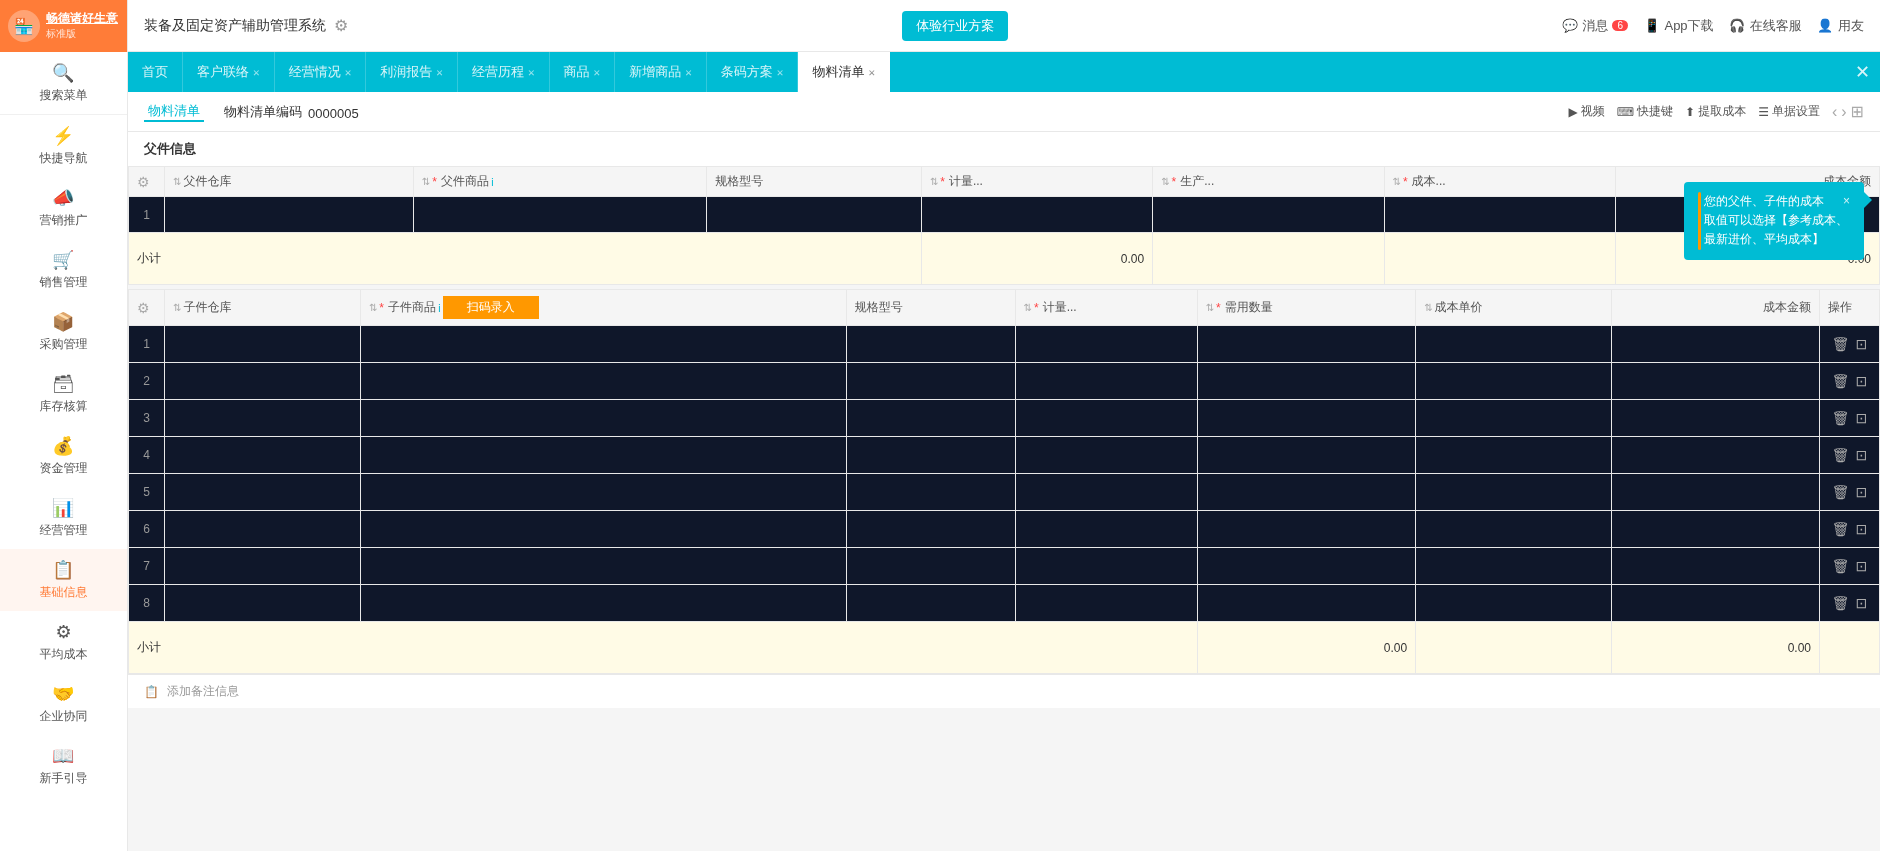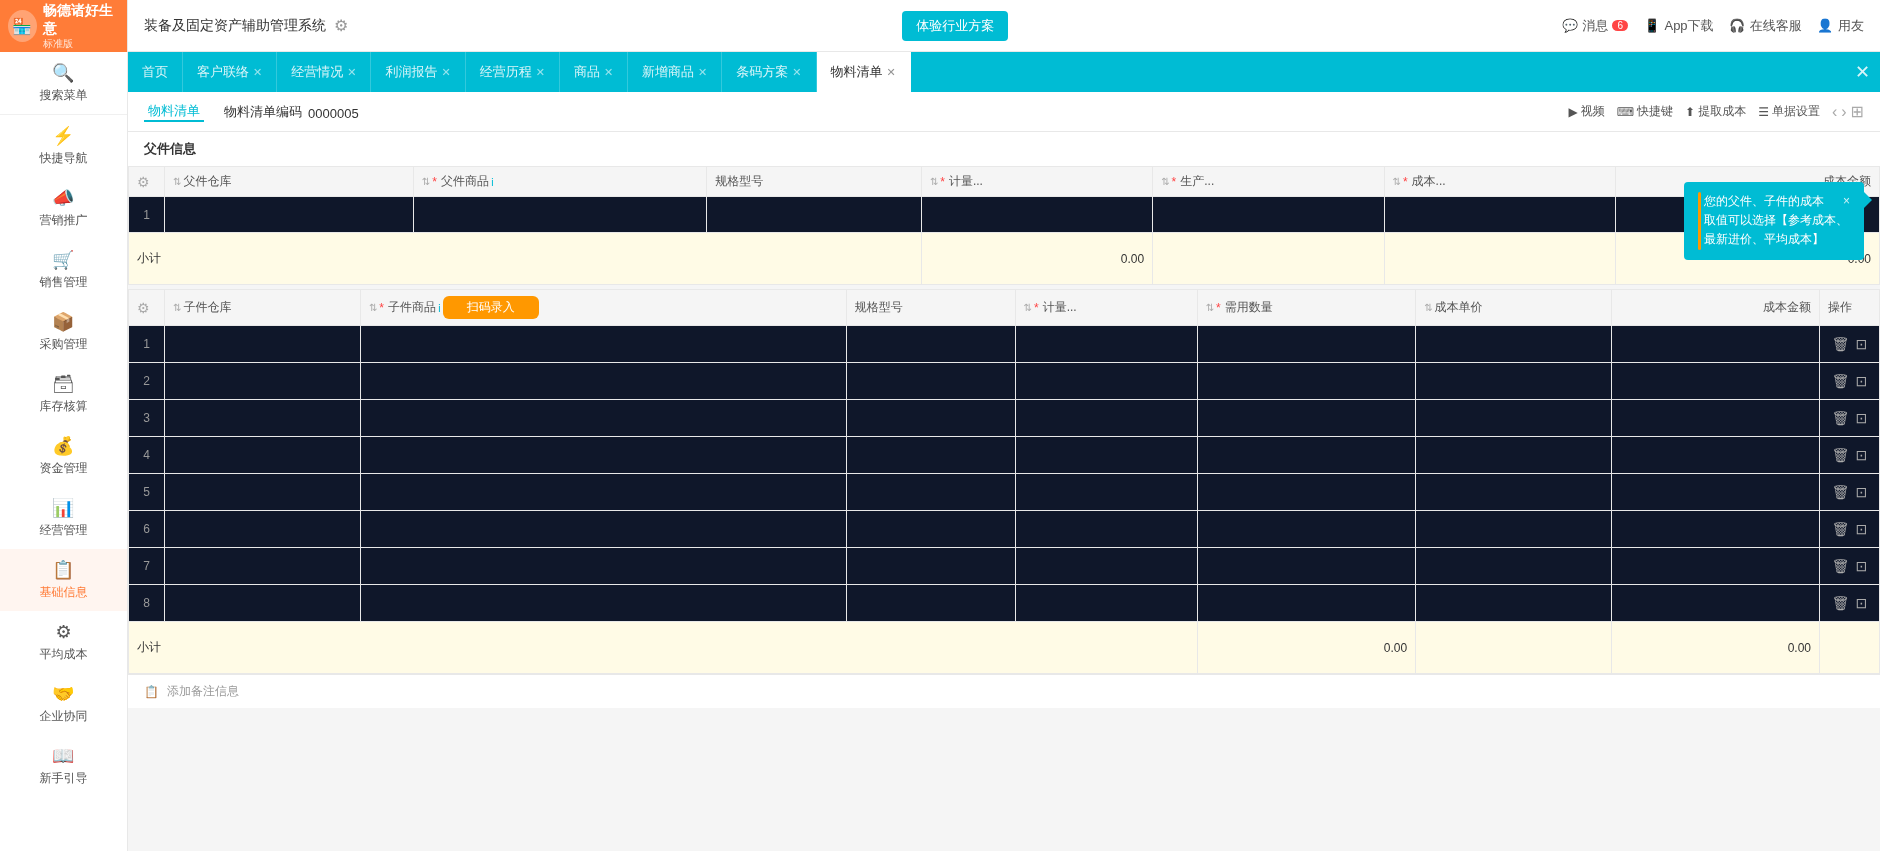--- a/index.html
+++ b/index.html
@@ -26,21 +26,21 @@
     .sidebar-logo-icon {
       width: 32px;
       height: 32px;
       background: rgba(255,255,255,0.3);
       border-radius: 50%;
       display: flex;
       align-items: center;
       justify-content: center;
       font-size: 16px;
     }
-    .sidebar-logo-text { font-size: 14px; font-weight: bold; line-height: 1.3; }
+    .sidebar-logo-text { font-size: 12px; font-weight: bold; line-height: 1.3; text-decoration: underline; }
     .sidebar-logo-sub { font-size: 10px; opacity: 0.8; }
     .sidebar-item {
       display: flex;
       flex-direction: column;
       align-items: center;
       padding: 10px 4px;
       cursor: pointer;
       color: #555;
       font-size: 12px;
       gap: 3px;
@@ -97,20 +97,21 @@
       padding: 0 14px;
       height: 48px;
       display: flex;
       align-items: center;
       color: rgba(255,255,255,0.85);
       cursor: pointer;
       font-size: 13px;
       gap: 4px;
       white-space: nowrap;
       border-right: 1px solid rgba(255,255,255,0.2);
+      font-family: Liberation Mono, monospace;
     }
     .nav-tab.active { background: #fff; color: #333; }
     .nav-tab .close-x { opacity: 0.7; font-size: 11px; }
     .nav-tab.active .close-x { color: #666; }
     .nav-close-all { margin-left: auto; color: rgba(255,255,255,0.85); padding: 0 10px; cursor: pointer; font-size: 18px; }
 
     
     .page-header {
       background: #fff;
       border-bottom: 1px solid #e8e8e8;
@@ -182,21 +183,21 @@
     .req { color: #f44; margin-right: 2px; }
     .th-inner { display: flex; align-items: center; gap: 2px; }
     .sort-icon { color: #aaa; font-size: 10px; }
 
     
     .scan-btn {
       background: #ff9800;
       color: #fff;
       border: none;
       padding: 3px 24px;
-      border-radius: 6px;
+      border-radius: 0;
       font-size: 12px;
       cursor: pointer;
     }
 
     
     .action-cell {
       display: flex;
       align-items: center;
       justify-content: center;
       gap: 6px;

